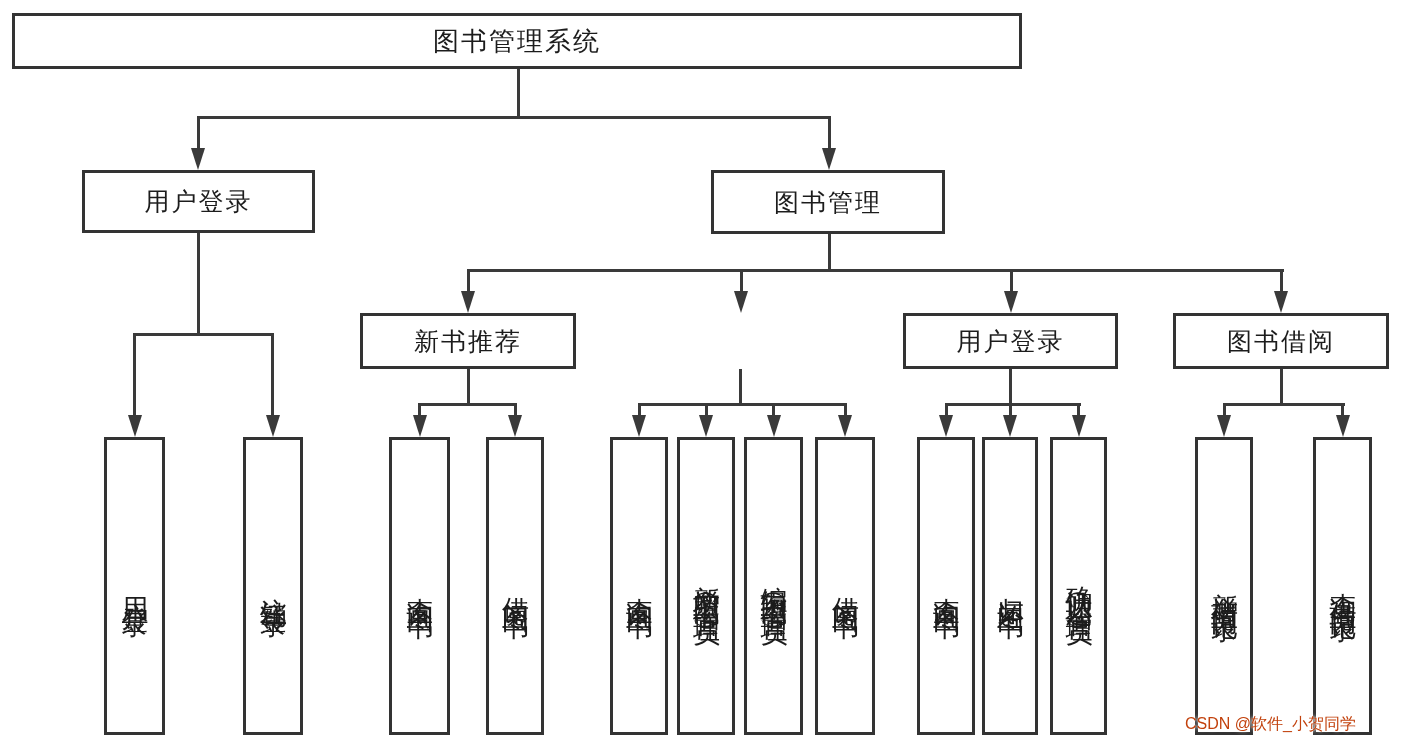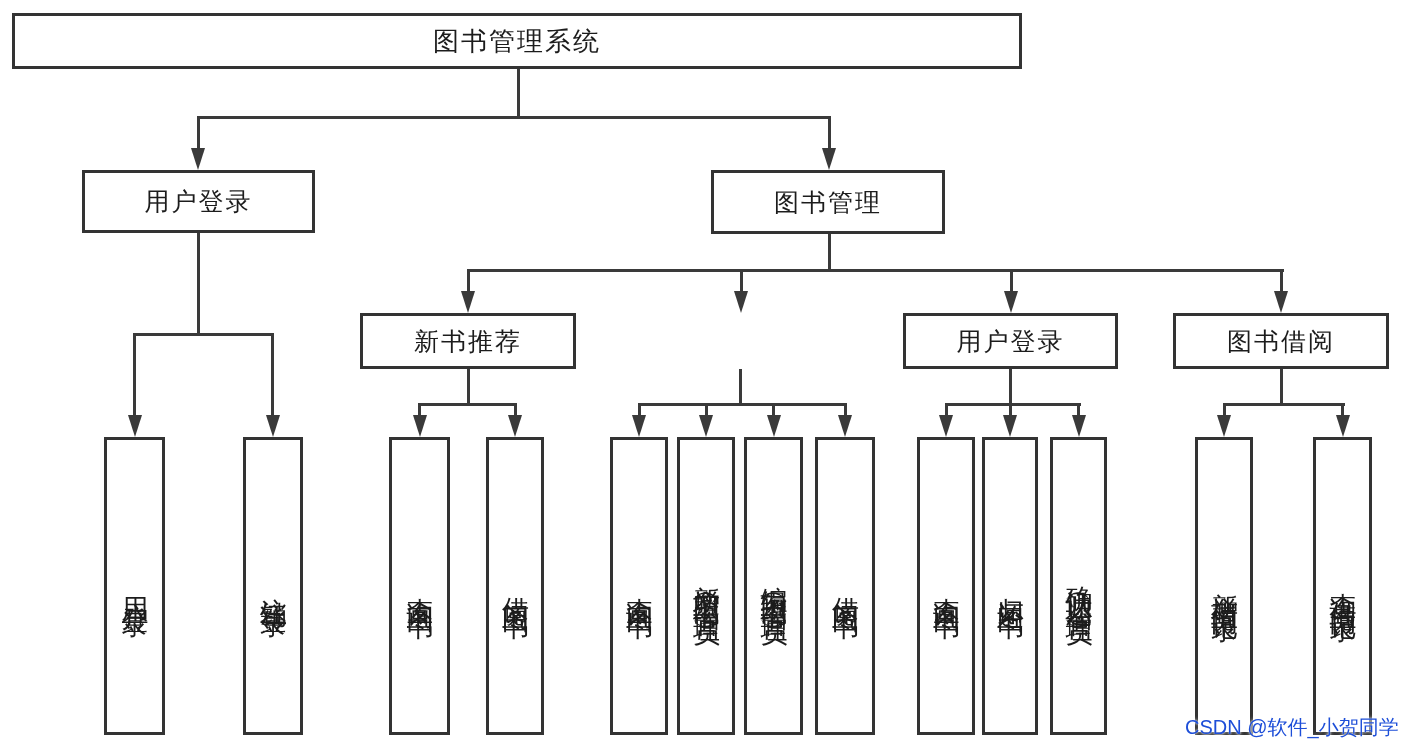--- a/index.html
+++ b/index.html
@@ -43,22 +43,22 @@
     position:absolute;
     width:0; height:0;
     border-left:7px solid transparent;
     border-right:7px solid transparent;
     border-top:22px solid #3a3a3a;
     z-index:3;
   }
   .watermark {
     position:absolute;
     left:1185px; top:714px;
-    font-size:20px;
-    color:#1d4ed8;
+    font-size:16px;
+    color:#c2410c;
     text-shadow:0 0 2px #ffffff, 0 0 4px #ffffff;
     white-space:nowrap;
     z-index:5;
   }
 </style>
 </head>
 <body>
 
 <div id="stage">
 

